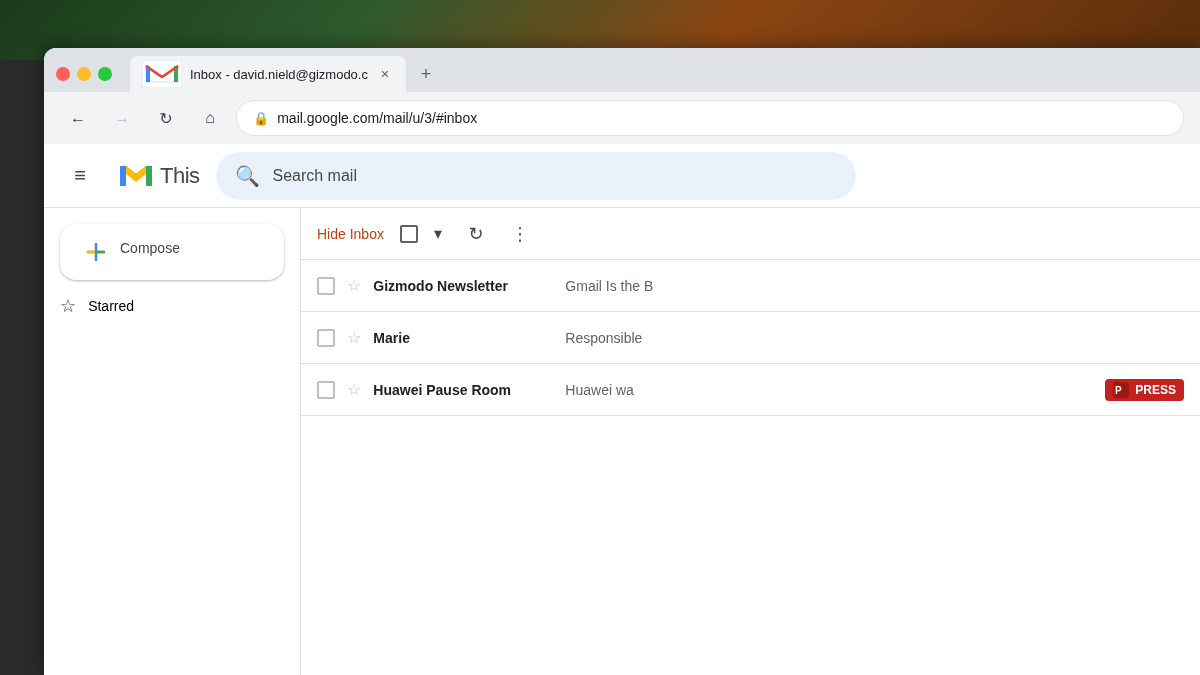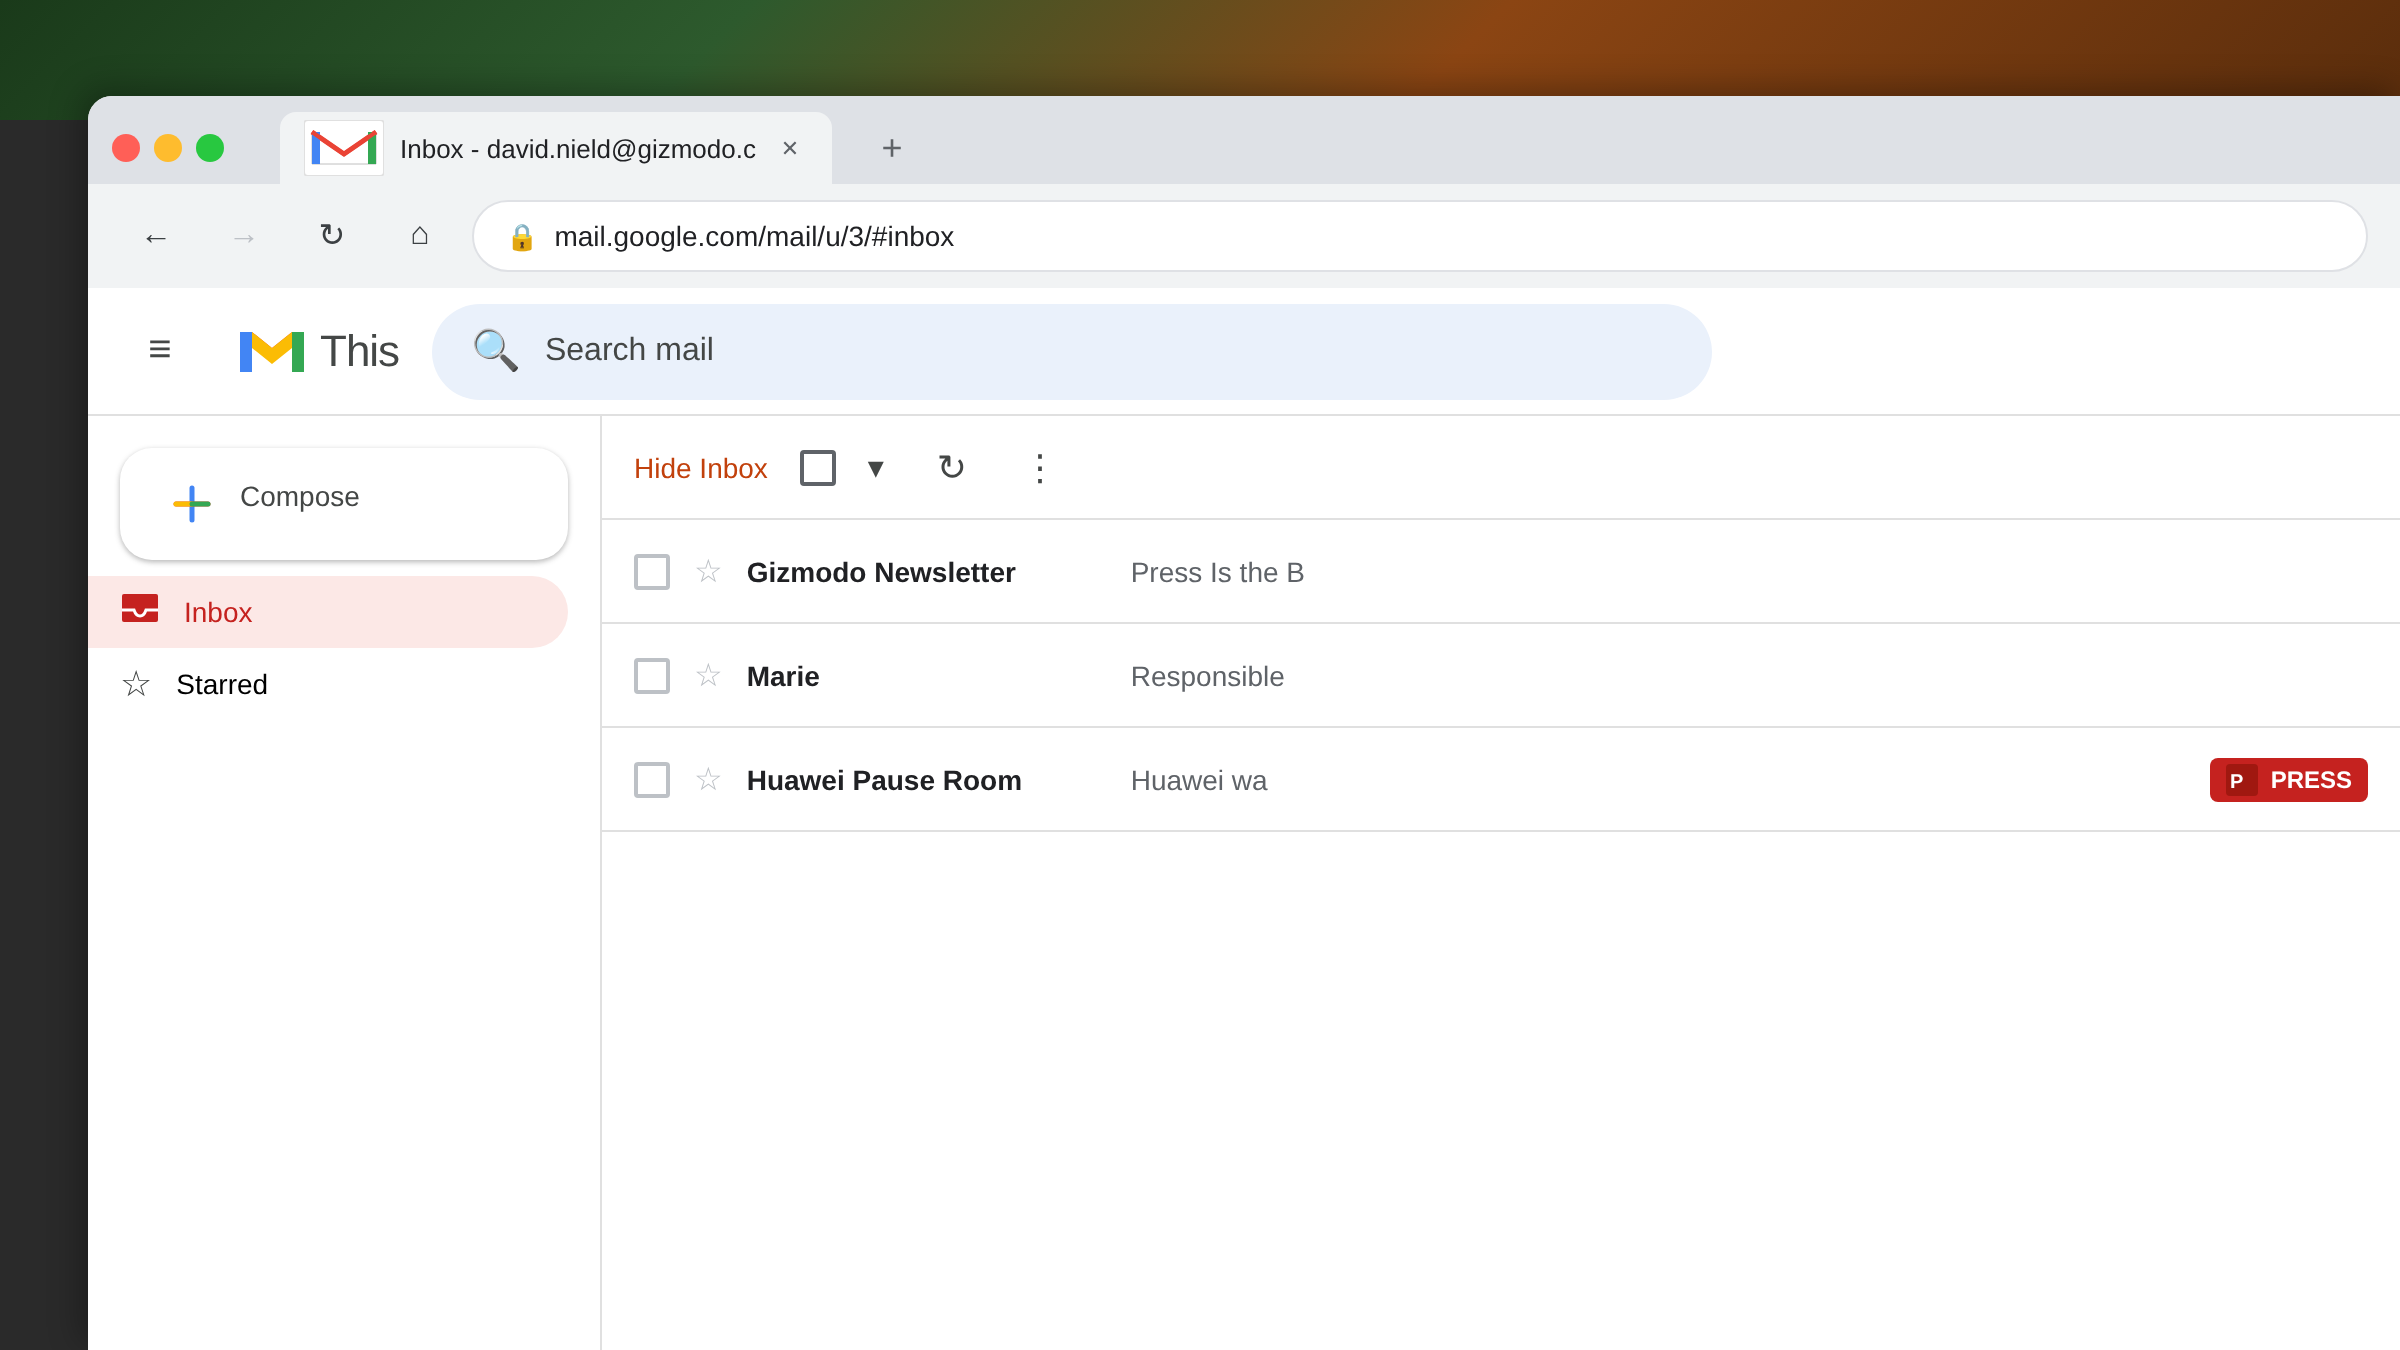--- a/index.html
+++ b/index.html
@@ -35,21 +35,21 @@
       overflow: hidden;
     }
 
     
     .tab-bar {
       display: flex;
       align-items: center;
       background: #dee1e6;
       padding: 8px 12px 0 12px;
       height: 44px;
-      gap: 16px;
+      gap: 6px;
     }
 
     .window-controls {
       display: flex;
       gap: 7px;
       margin-right: 12px;
     }
 
     .control-btn {
       width: 14px;
@@ -532,29 +532,20 @@
               <line x1="12" y1="4" x2="12" y2="20" stroke="#4285f4" stroke-width="2.5" stroke-linecap="round"></line>
               <line x1="4" y1="12" x2="20" y2="12" stroke="#ea4335" stroke-width="2.5" stroke-linecap="round"></line>
               <line x1="4" y1="12" x2="12" y2="12" stroke="#fbbc04" stroke-width="2.5" stroke-linecap="round"></line>
               <line x1="12" y1="12" x2="20" y2="12" stroke="#34a853" stroke-width="2.5" stroke-linecap="round"></line>
             </svg>
           </span>
           <span class="compose-label">Compose</span>
         </button>
 
 
-        <div class="nav-item active">
-          <span>
-            <svg width="20" height="20" viewBox="0 0 20 20">
-              <rect x="1" y="3" width="18" height="14" rx="1" fill="#c5221f"></rect>
-              <path d="M1 11 L7 11 Q8 14 10 14 Q12 14 13 11 L19 11" fill="none" stroke="white" stroke-width="1.5"></path>
-            </svg>
-          </span>
-          <span class="nav-item-label">Inbox</span>
-        </div>
 
         <div class="nav-item">
           <span class="starred-icon">☆</span>
           <span class="nav-item-label">Starred</span>
         </div>
 
       </div>
 
       <div class="email-list-area">
 
@@ -565,21 +556,21 @@
           <button class="refresh-btn">↻</button>
           <button class="more-btn">⋮</button>
         </div>
 
         <div class="email-rows">
 
           <div class="email-row unread">
             <span class="email-checkbox"></span>
             <button class="star-btn">☆</button>
             <span class="email-sender">Gizmodo Newsletter</span>
-            <span class="email-preview">Press Is the B</span>
+            <span class="email-preview">Gmail Is the B</span>
           </div>
 
           <div class="email-row unread">
             <span class="email-checkbox"></span>
             <button class="star-btn">☆</button>
             <span class="email-sender">Marie</span>
             <span class="email-preview">Responsible</span>
           </div>
 
           <div class="email-row" style="position:relative;">

